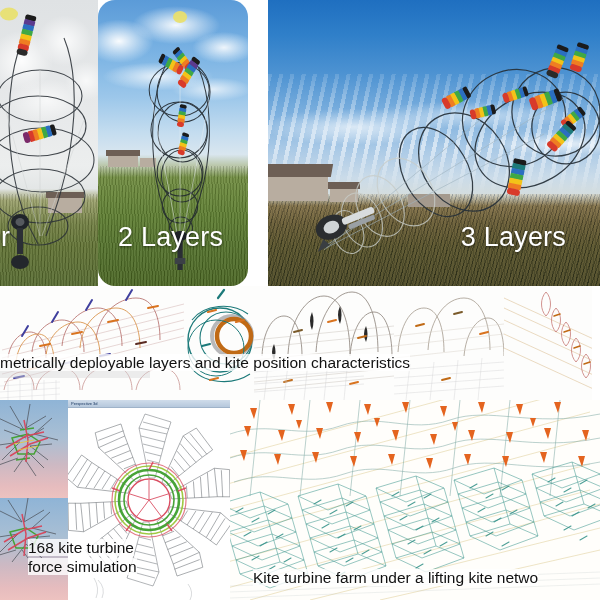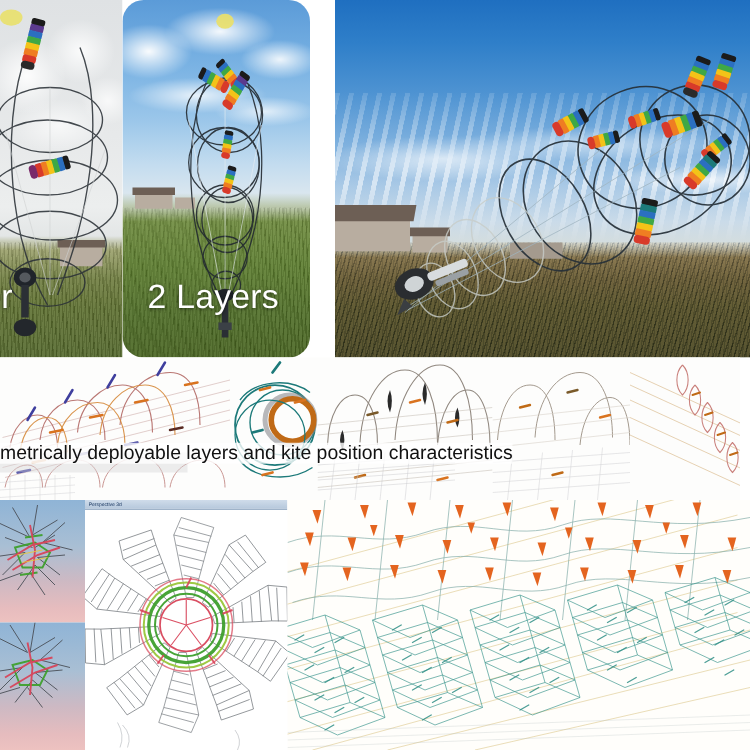--- a/index.html
+++ b/index.html
@@ -355,20 +355,21 @@
         </g>
 
         <g transform="translate(40,228) rotate(-22)">
           <ellipse cx="22" cy="8" rx="16" ry="12" fill="#2a2d30"></ellipse>
           <ellipse cx="22" cy="8" rx="8" ry="6" fill="#cfd4d6"></ellipse>
           <rect x="34" y="4" width="34" height="7" rx="3" fill="#d8dcde"></rect>
           <rect x="38" y="12" width="28" height="5" rx="2" fill="#9aa0a4"></rect>
           <path d="M10 16 L0 26 L14 24 Z" fill="#3a3e42"></path>
         </g>
       </svg>
+      <div class="cap-photo" style="right:34px;top:222px;">3 Layers</div>
     </div>
   </div>
 
   <div class="mid-band">
 
     <div class="mid-cell m1">
       <svg class="ovl" viewBox="0 0 186 114" preserveAspectRatio="none">
         <g fill="none" stroke="#c9a3a0" stroke-width=".5" opacity=".85">
           <path d="M2 64 L184 18"></path>
             <path d="M2 72 L184 26"></path>
@@ -900,16 +901,23 @@
         </g>
 
         <g stroke="#b9c3c2" stroke-width=".4" opacity=".6">
           <path d="M0 186 L370 172"></path>
             <path d="M0 192 L370 178"></path>
             <path d="M0 198 L370 184"></path>
         </g>
       </svg>
     </div>
 
-
+    <div class="cap-bot" style="left:28px;top:138px;">
+      <div><span>168 kite turbine</span></div>
+      <div><span>force simulation</span></div>
+    </div>
+
+    <div class="cap-bot" style="left:253px;top:168px;">
+      <span>Kite turbine farm under a lifting kite netwo</span>
+    </div>
   </div>
 
 </div>
 
 </body></html>

